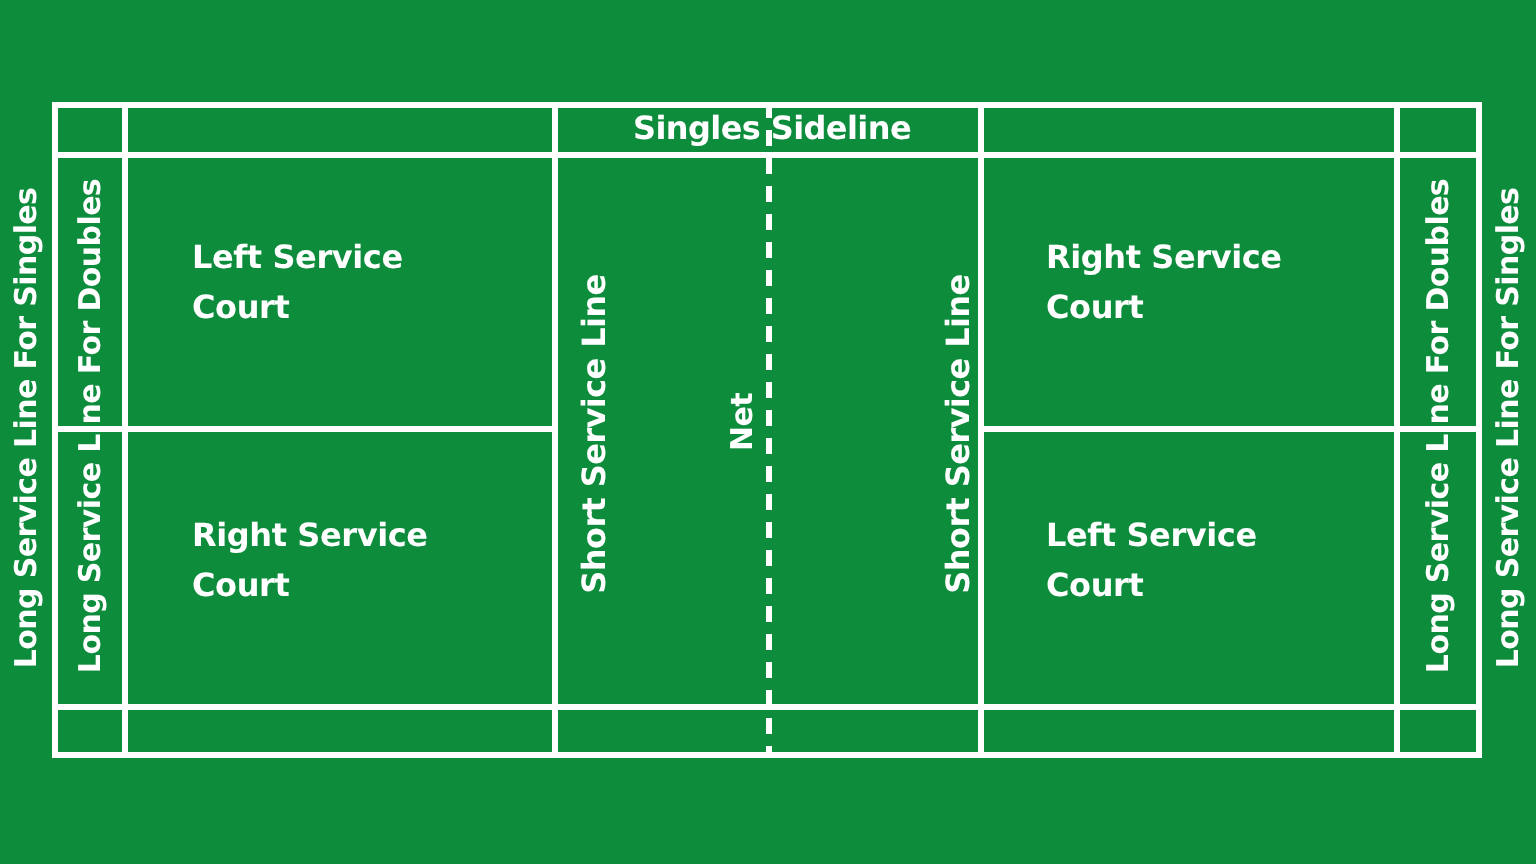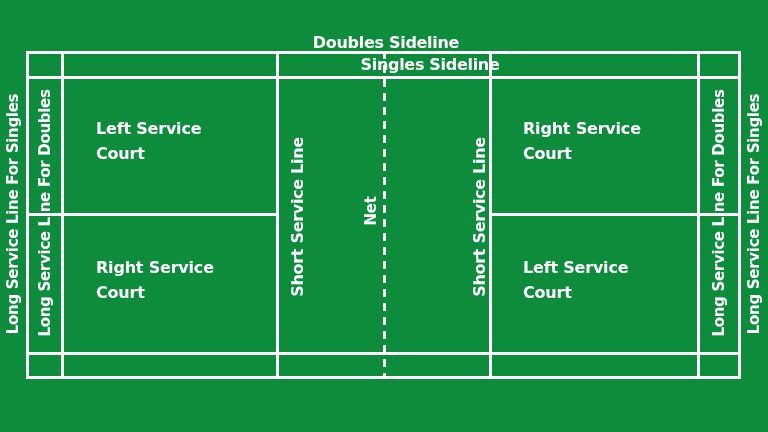--- a/index.html
+++ b/index.html
@@ -63,21 +63,21 @@
   }
   .quad {
     position: absolute;
     width: 150px;
     transform: translate(-50%, -50%);
     font-size: 16px;
     line-height: 25px;
     letter-spacing: -0.2px;
   }
   #lbl-doubles-sideline { left: 386px; top: 42px; }
-  #lbl-singles-sideline { left: 386px; top: 64px; margin-left: 44px; }
+  #lbl-singles-sideline { left: 386px; top: 64px; }
   #quad-top-left     { left: 171px; top: 141px; }
   #quad-bottom-left  { left: 171px; top: 280px; }
   #quad-top-right    { left: 598px; top: 141px; }
   #quad-bottom-right { left: 598px; top: 280px; }
   #vl-long-singles-left  { left: 13px;  top: 214px; font-size: 15px; }
   #vl-long-doubles-left  { left: 45px;  top: 213px; font-size: 15px; }
   #vl-short-left         { left: 297px; top: 217px; font-size: 16px; }
   #vl-net                { left: 371px; top: 211px; font-size: 15px; }
   #vl-short-right        { left: 479px; top: 217px; font-size: 16px; }
   #vl-long-doubles-right { left: 719px; top: 213px; font-size: 15px; }
@@ -96,21 +96,20 @@
   <div class="line h outer-bottom"></div>
 
   <div class="line v outer-left"></div>
   <div class="line v inner-left"></div>
   <div class="line v short-left"></div>
   <div class="net-line"></div>
   <div class="line v short-right"></div>
   <div class="line v inner-right"></div>
   <div class="line v outer-right"></div>
 
-  <div class="hlabel" id="lbl-doubles-sideline">Doubles Sideline</div>
   <div class="hlabel" id="lbl-singles-sideline">Singles Sideline</div>
 
   <div class="quad" id="quad-top-left">Left Service Court</div>
   <div class="quad" id="quad-bottom-left">Right Service Court</div>
   <div class="quad" id="quad-top-right">Right Service Court</div>
   <div class="quad" id="quad-bottom-right">Left Service Court</div>
 
   <div class="vlabel" id="vl-long-singles-left">Long Service Line For Singles</div>
   <div class="vlabel" id="vl-long-doubles-left">Long Service Line For Doubles</div>
   <div class="vlabel" id="vl-short-left">Short Service Line</div>

